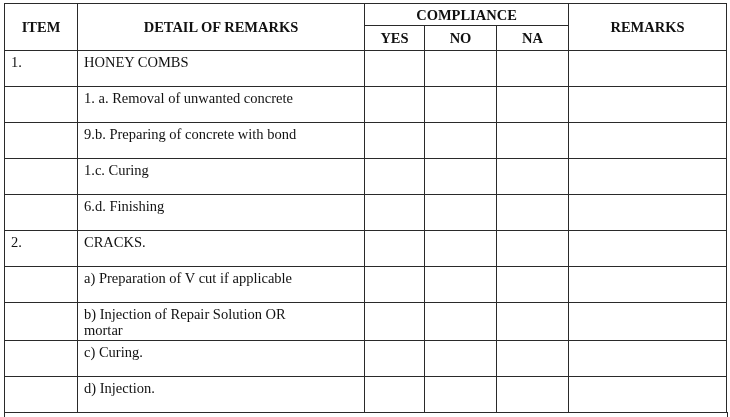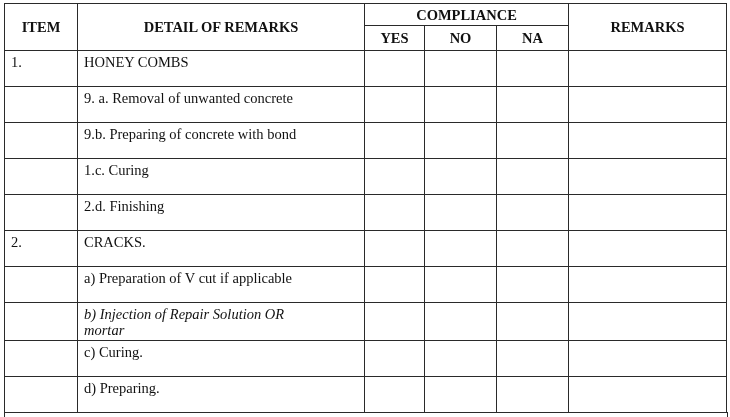--- a/index.html
+++ b/index.html
@@ -53,21 +53,21 @@
     <tr class="row">
       <td class="item">1.</td>
       <td class="detail">HONEY COMBS</td>
       <td></td>
       <td></td>
       <td></td>
       <td></td>
     </tr>
     <tr class="row">
       <td class="item"></td>
-      <td class="detail">9. a. Removal of  unwanted concrete</td>
+      <td class="detail">1. a. Removal of  unwanted concrete</td>
       <td></td>
       <td></td>
       <td></td>
       <td></td>
     </tr>
     <tr class="row">
       <td class="item"></td>
       <td class="detail">9.b. Preparing of concrete with bond</td>
       <td></td>
       <td></td>
@@ -77,21 +77,21 @@
     <tr class="row">
       <td class="item"></td>
       <td class="detail">1.c. Curing</td>
       <td></td>
       <td></td>
       <td></td>
       <td></td>
     </tr>
     <tr class="row">
       <td class="item"></td>
-      <td class="detail">2.d. Finishing</td>
+      <td class="detail">6.d. Finishing</td>
       <td></td>
       <td></td>
       <td></td>
       <td></td>
     </tr>
     <tr class="row">
       <td class="item">2.</td>
       <td class="detail">CRACKS.</td>
       <td></td>
       <td></td>
@@ -101,37 +101,37 @@
     <tr class="row">
       <td class="item"></td>
       <td class="detail">a) Preparation of V cut if applicable</td>
       <td></td>
       <td></td>
       <td></td>
       <td></td>
     </tr>
     <tr class="row tall">
       <td class="item"></td>
-      <td class="detail" style="padding-right:40px !important;font-style:italic;">b) Injection of  Repair Solution   OR mortar</td>
+      <td class="detail" style="padding-right:40px !important;">b) Injection of  Repair Solution   OR mortar</td>
       <td></td>
       <td></td>
       <td></td>
       <td></td>
     </tr>
     <tr class="row">
       <td class="item"></td>
       <td class="detail">c) Curing.</td>
       <td></td>
       <td></td>
       <td></td>
       <td></td>
     </tr>
     <tr class="row">
       <td class="item"></td>
-      <td class="detail">d) Preparing.</td>
+      <td class="detail">d) Injection.</td>
       <td></td>
       <td></td>
       <td></td>
       <td></td>
     </tr>
   </tbody>
 </table>
 
 <div class="footer-line"></div>
 

